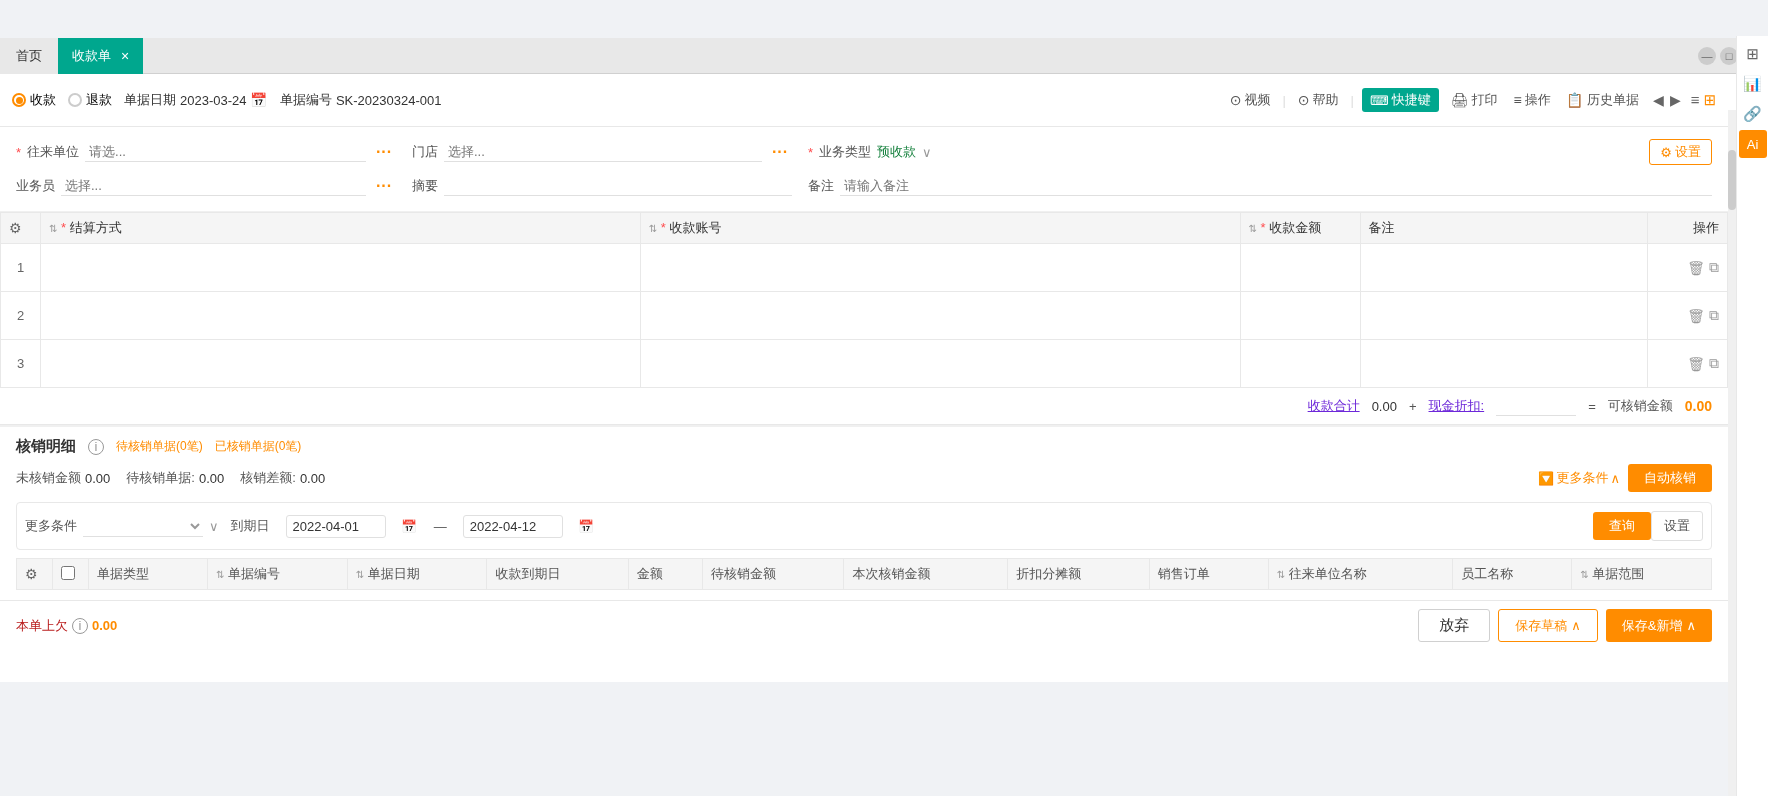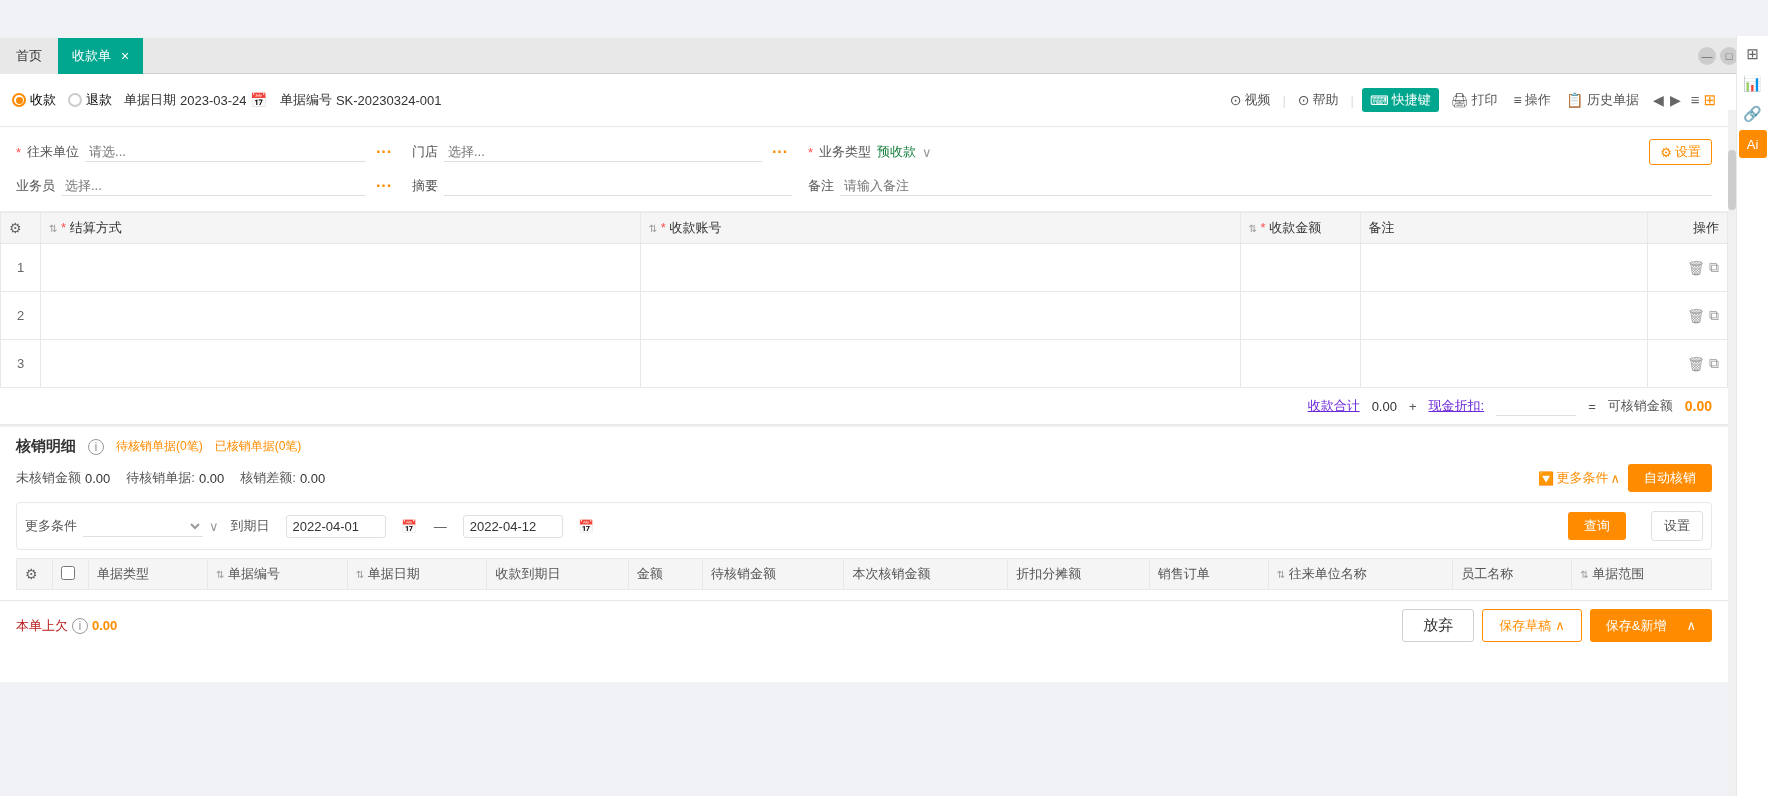--- a/index.html
+++ b/index.html
@@ -101,21 +101,21 @@
     .stat-label { color: #555; }
     .stat-value { color: #333; font-weight: 500; }
     .filter-row { display: flex; align-items: center; gap: 12px; margin-bottom: 8px; padding: 8px; background: #fff; border: 1px solid #e8e8e8; border-radius: 4px; }
     .filter-field { display: flex; align-items: center; gap: 6px; }
     .filter-label { color: #555; white-space: nowrap; }
     .filter-select { border: none; border-bottom: 1px solid #e0e0e0; outline: none; padding: 2px 4px; background: transparent; min-width: 120px; cursor: pointer; color: #999; }
     .date-range { display: flex; align-items: center; gap: 16px; }
     .date-input { border: 1px solid #e0e0e0; padding: 3px 6px; border-radius: 3px; color: #333; width: 100px; }
     .date-sep { color: #555; }
     .calendar-icon { color: #999; cursor: pointer; font-size: 13px; }
-    .filter-actions { margin-left: auto; display: flex; gap: 25px; align-items: center; }
+    .filter-actions { margin-left: auto; display: flex; gap: 0; align-items: center; }
     .more-filter-btn { color: #ff8c00; cursor: pointer; font-size: 12px; display: flex; align-items: center; gap: 2px; }
     .query-btn { background: #ff8c00; color: #fff; border: none; padding: 5px 16px; border-radius: 3px; cursor: pointer; font-size: 13px; }
     .setting-btn2 { background: #fff; color: #555; border: 1px solid #e0e0e0; padding: 5px 12px; border-radius: 3px; cursor: pointer; font-size: 13px; }
 
     
     .verify-table { width: 100%; border-collapse: collapse; }
     .verify-table th {
       background: #f5f5f5; border: 1px solid #e8e8e8; padding: 6px 8px; text-align: left; font-weight: normal; color: #555; white-space: nowrap;
     }
     .checkbox-cell { text-align: center; }
@@ -125,21 +125,21 @@
     .bottom-bar {
       display: flex; align-items: center; padding: 8px 16px; background: #fff; border-top: 1px solid #e8e8e8; gap: 12px;
     }
     .bottom-stat { display: flex; align-items: center; gap: 4px; }
     .bottom-stat-label { color: #b91c1c; }
     .bottom-stat-value { color: #ff8c00; font-weight: bold; }
     .bottom-info-icon { width: 16px; height: 16px; border-radius: 50%; border: 1px solid #999; display: flex; align-items: center; justify-content: center; font-size: 11px; color: #999; cursor: pointer; }
     .action-buttons { margin-left: auto; display: flex; gap: 8px; }
     .btn-abandon { background: #fff; color: #333; border: 1px solid #d0d0d0; padding: 6px 20px; border-radius: 3px; cursor: pointer; font-size: 15px; }
     .btn-draft { background: #fff; color: #ff8c00; border: 1px solid #ff8c00; padding: 6px 16px; border-radius: 3px; cursor: pointer; font-size: 13px; display: flex; align-items: center; gap: 4px; }
-    .btn-save-new { background: #ff8c00; color: #fff; border: none; padding: 6px 16px; border-radius: 3px; cursor: pointer; font-size: 13px; display: flex; align-items: center; gap: 20px; }
+    .btn-save-new { background: #ff8c00; color: #fff; border: none; padding: 6px 16px; border-radius: 3px; cursor: pointer; font-size: 13px; display: flex; align-items: center; gap: 4px; }
 
     
     .right-sidebar {
       position: fixed; right: 0; top: 36px; width: 32px; background: #fff; border-left: 1px solid #e8e8e8; display: flex; flex-direction: column; align-items: center; gap: 2px; padding: 4px 0; height: calc(796px - 36px);
     }
     .sidebar-icon { width: 28px; height: 28px; display: flex; align-items: center; justify-content: center; cursor: pointer; color: #666; font-size: 15px; border-radius: 3px; }
     .sidebar-icon.active { background: #ff8c00; color: #fff; }
 
     
     .scroll-indicator { position: absolute; right: 32px; top: 36px; width: 8px; background: #f0f0f0; height: calc(796px - 36px); }

